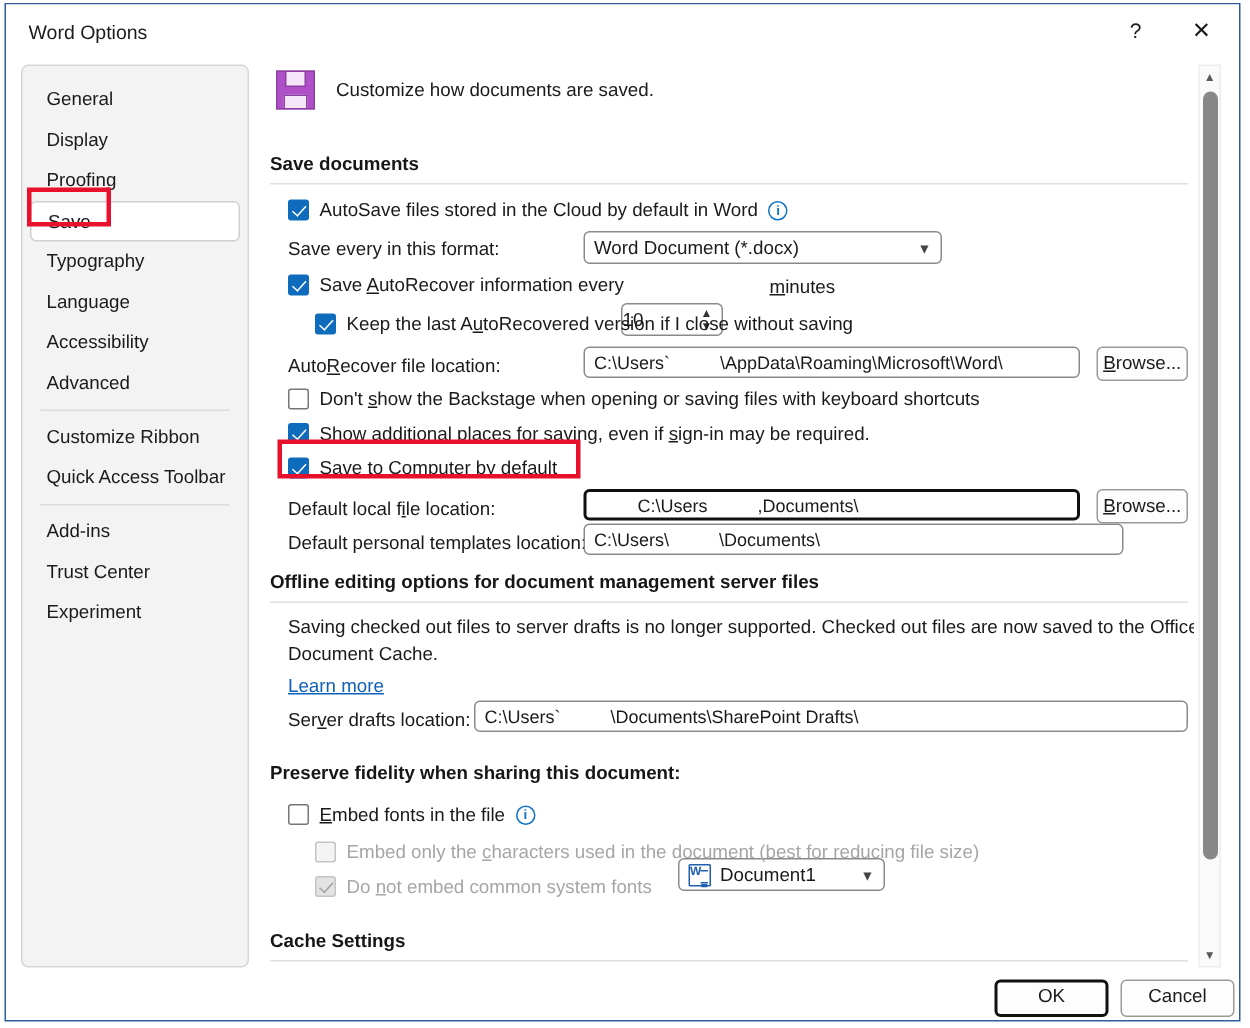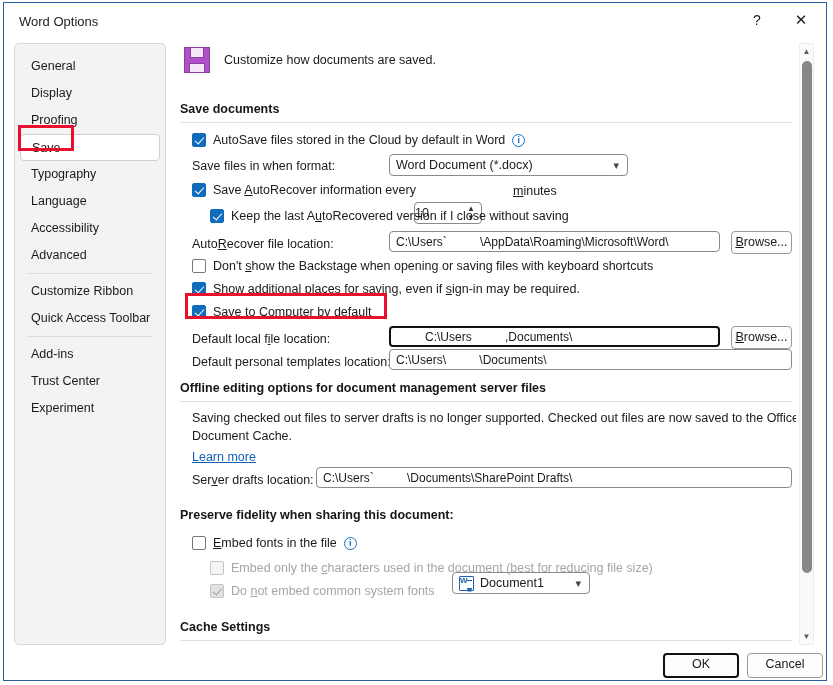--- a/index.html
+++ b/index.html
@@ -342,21 +342,21 @@
 
     <div class="section-head" style="top:61px;">Save documents</div>
     <div class="section-rule" style="top:81px;"></div>
 
     <div class="row cb-row" style="left:16px; top:92px;">
       <span class="cb checked"></span>
       <span class="lbl">AutoSave files stored in the Cloud by default in Word</span>
       <span class="info-ico">i</span>
     </div>
 
-    <div class="row" style="left:16px; top:118px;">Save files in when format:</div>
+    <div class="row" style="left:16px; top:118px;">Save every in this format:</div>
     <div class="row combo" style="left:213px; top:113px; width:239px;">
       <span>Word Document (*.docx)</span>
       <span class="chev">▾</span>
     </div>
 
     <div class="row cb-row" style="left:16px; top:142px;">
       <span class="cb checked"></span>
       <span class="lbl">Save <u>A</u>utoRecover information every</span>
     </div>
     <div class="row spin" style="left:238px; top:139px;">
@@ -390,21 +390,21 @@
     <div class="row cb-row" style="left:16px; top:264px;align-items:center;">
       <span class="cb checked"></span>
       <span class="lbl">Save to <u>C</u>omputer by default</span>
     </div>
 
     <div class="row lbl" style="left:16px; top:291px;">Default local f<u>i</u>le location:</div>
     <div class="row tbox focused" style="left:213px; top:285px; width:331px;">C:\Users          ,Documents\</div>
     <div class="row btn" style="left:555px; top:285px; width:61px;"><u>B</u>rowse...</div>
 
     <div class="row lbl" style="left:16px; top:314px;">Default personal templates location:</div>
-    <div class="row tbox" style="left:213px; top:308px; width:403px;">C:\Users\          \Documents\</div>
+    <div class="row tbox" style="left:213px; top:308px; width:360px;">C:\Users\          \Documents\</div>
 
     <div class="section-head" style="top:340px;">Offline editing options for document management server files</div>
     <div class="section-rule" style="top:360px;"></div>
 
     <div class="row lbl" style="left:16px; top:370px;">Saving checked out files to server drafts is no longer supported. Checked out files are now saved to the Office</div>
     <div class="row lbl" style="left:16px; top:388px;">Document Cache.</div>
     <div class="row link" style="left:16px; top:409px;">Learn more</div>
 
     <div class="row lbl" style="left:16px; top:432px;">Ser<u>v</u>er drafts location:</div>
     <div class="row tbox" style="left:140px; top:426px; width:476px;">C:\Users`          \Documents\SharePoint Drafts\</div>

